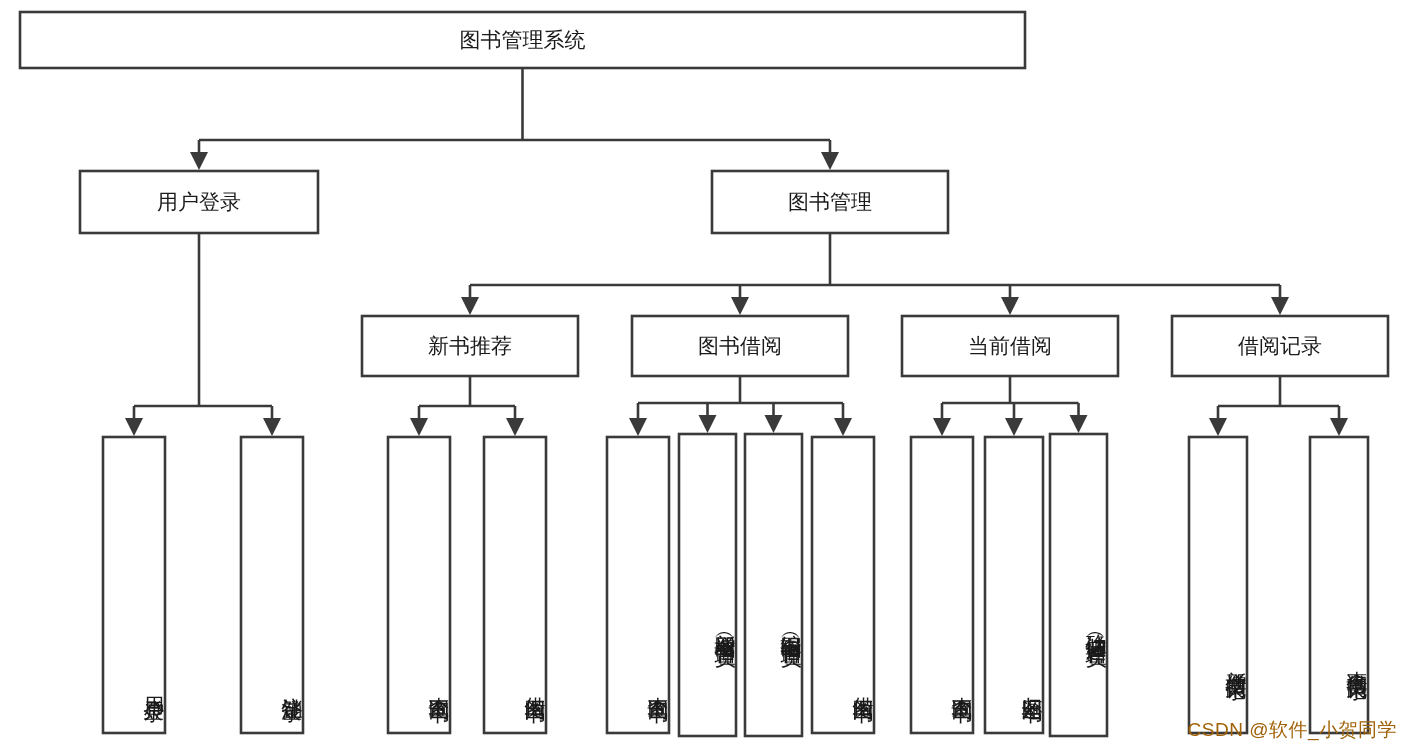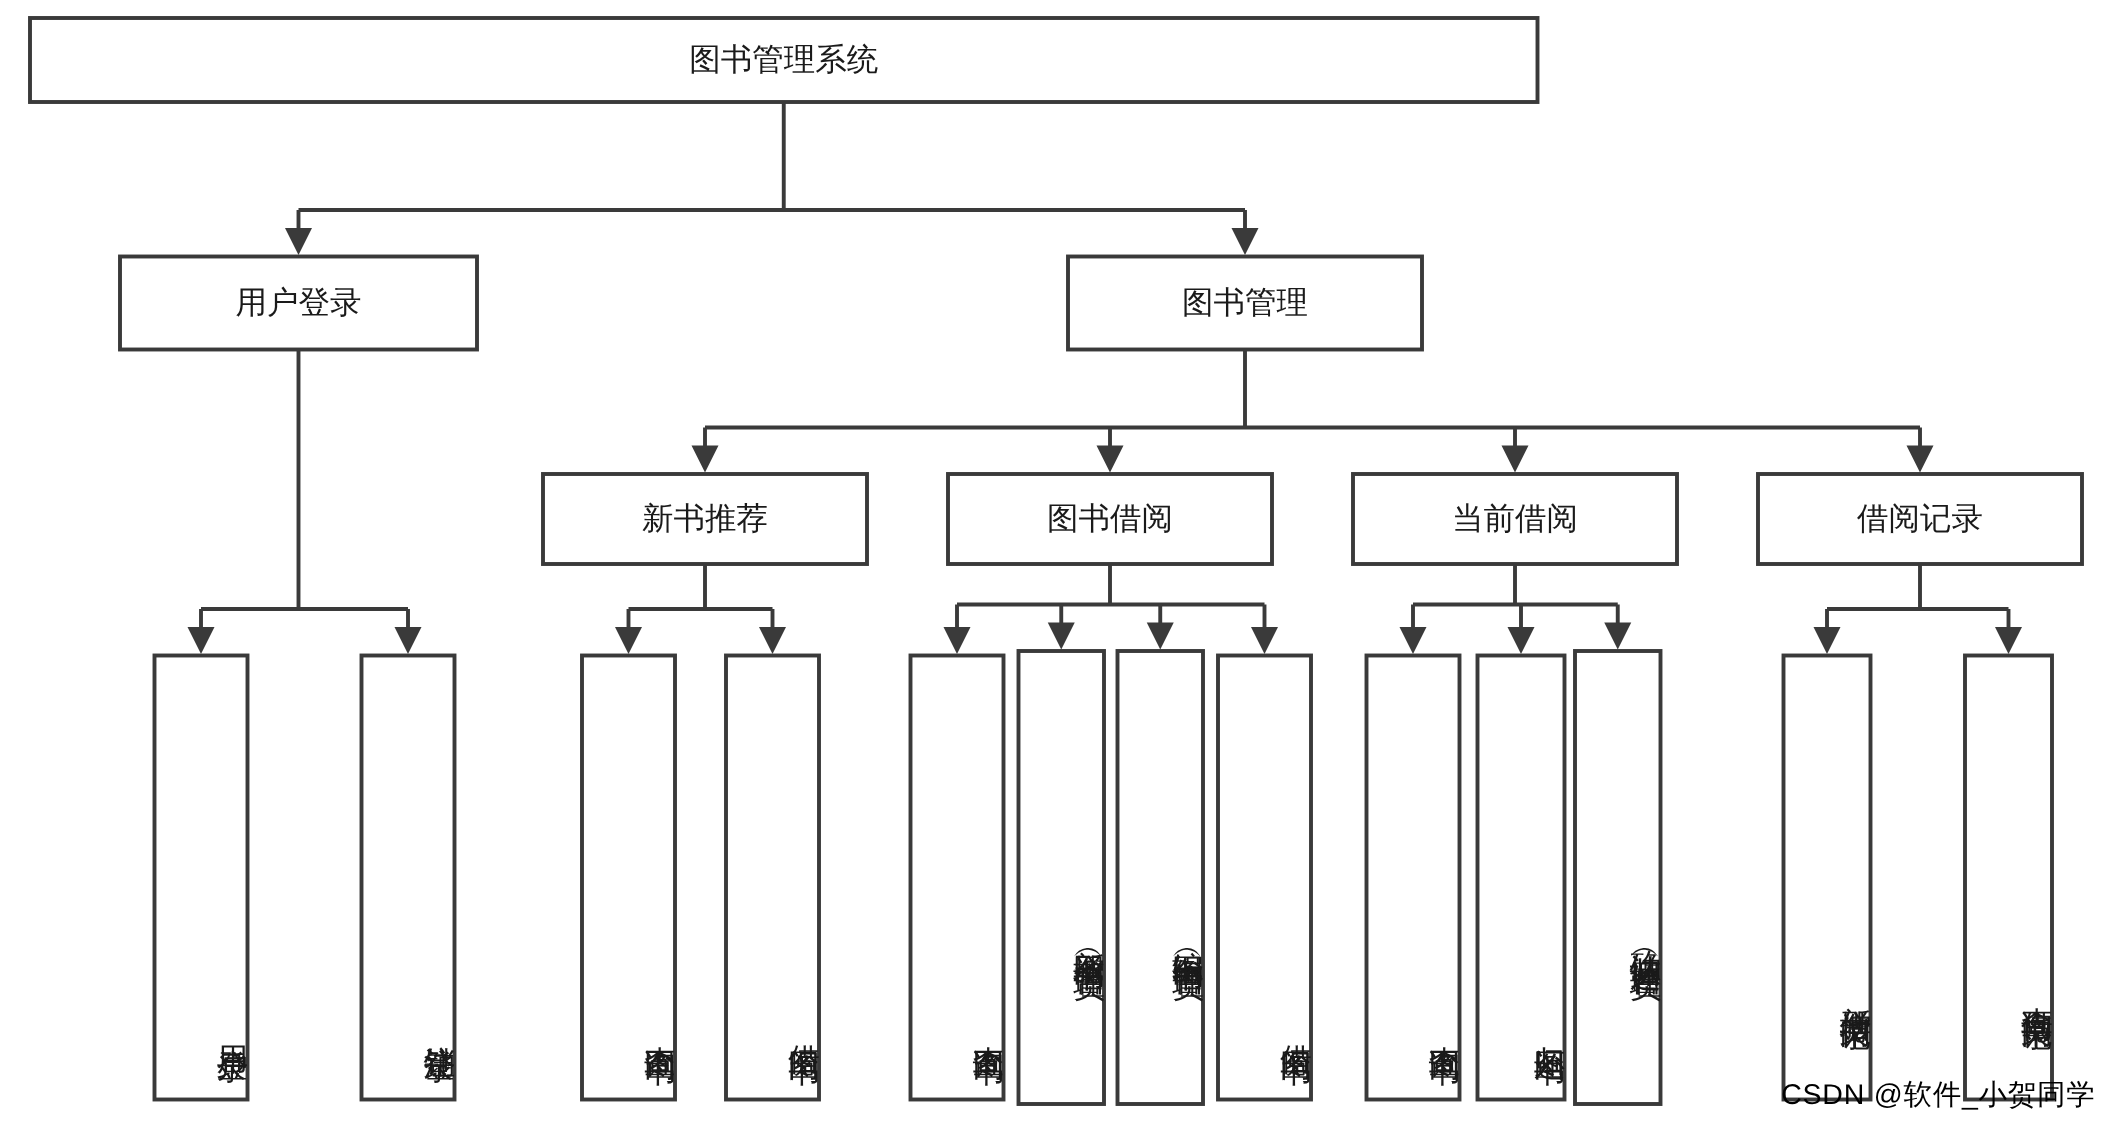--- a/index.html
+++ b/index.html
@@ -62,21 +62,21 @@
     letter-spacing: 2px;
     white-space: nowrap;
     pointer-events: none;
   }
   #watermark {
     position: absolute;
     right: 8px;
     bottom: 4px;
     font-family: "Liberation Sans", "DejaVu Sans", sans-serif;
     font-size: 19px;
-    color: #000000;
+    color: #a16207;
     letter-spacing: 0.5px;
     white-space: nowrap;
   }
 </style>
 </head>
 <body>
 
 <div id="diagram-root">
 
   <svg id="flow" viewBox="0 0 1405 747">

